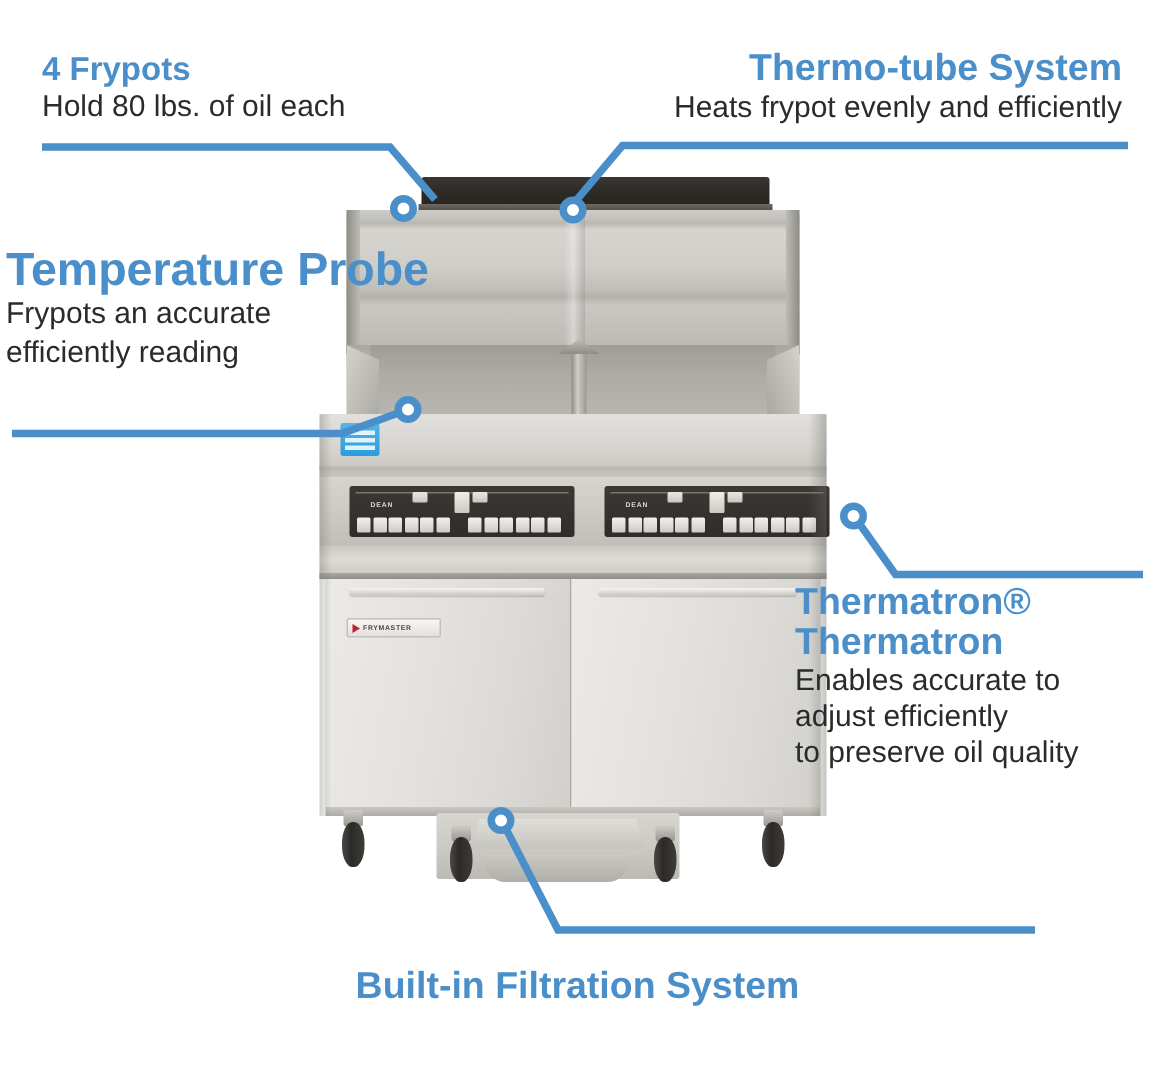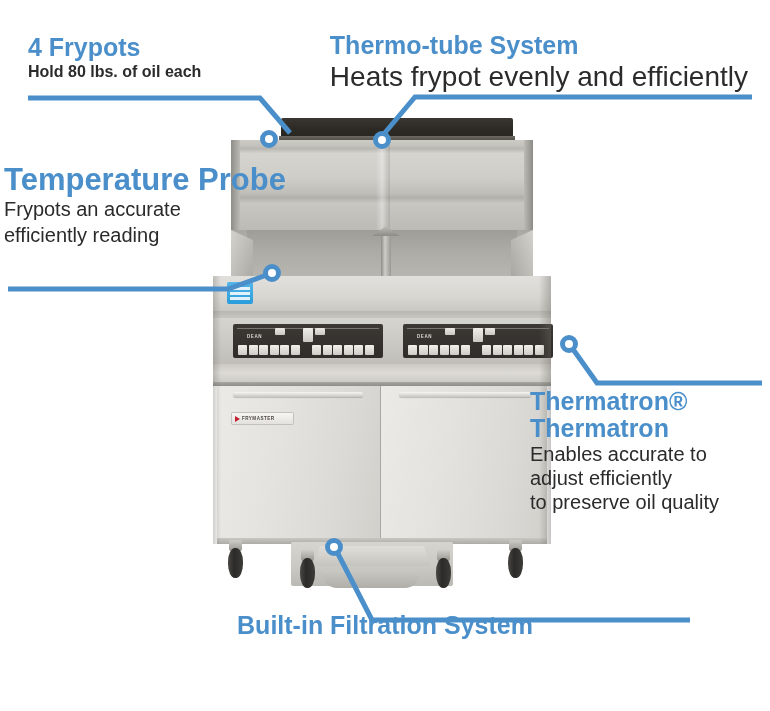--- a/index.html
+++ b/index.html
@@ -33,36 +33,36 @@
     white-space: nowrap;
   }
   .callout .desc {
     color: #2b2b2b;
     line-height: 1.16;
     margin: 0;
     white-space: nowrap;
   }
 
   .c-frypots { left: 28px; top: 34px; text-align: left; }
-  .c-frypots .title { font-size: 25px; }
-  .c-frypots .desc  { font-size: 16px; margin-top: 2px; font-weight: bold; }
-
-  .c-thermotube { right: 22px; top: 32px; }
+  .c-frypots .title { font-size: 22px; }
+  .c-frypots .desc  { font-size: 20px; margin-top: 2px; }
+
+  .c-thermotube { right: 22px; top: 32px; text-align: right; }
   .c-thermotube .title { font-size: 25px; }
-  .c-thermotube .desc  { font-size: 28px; margin-top: 2px; }
+  .c-thermotube .desc  { font-size: 20px; margin-top: 2px; }
 
   .c-probe { left: 4px; top: 163px; text-align: left; }
   .c-probe .title { font-size: 31px; }
   .c-probe .desc  { font-size: 20px; margin-top: 2px; }
 
   .c-thermatron { right: 10px; top: 388px; width: 230px; }
   .c-thermatron .title { font-size: 25px; }
   .c-thermatron .desc  { font-size: 20px; margin-top: 1px; }
 
-  .c-filtration { left: 50%; transform: translateX(-50%); top: 612px; text-align: left; }
+  .c-filtration { left: 50%; transform: translateX(-50%); top: 644px; text-align: left; }
   .c-filtration .title { font-size: 25px; }
   .c-filtration .desc  { font-size: 20px; margin-top: 2px; }
 
   
   #leaders {
     position: absolute;
     left: 0; top: 0;
     width: 770px; height: 711px;
     pointer-events: none;
   }

